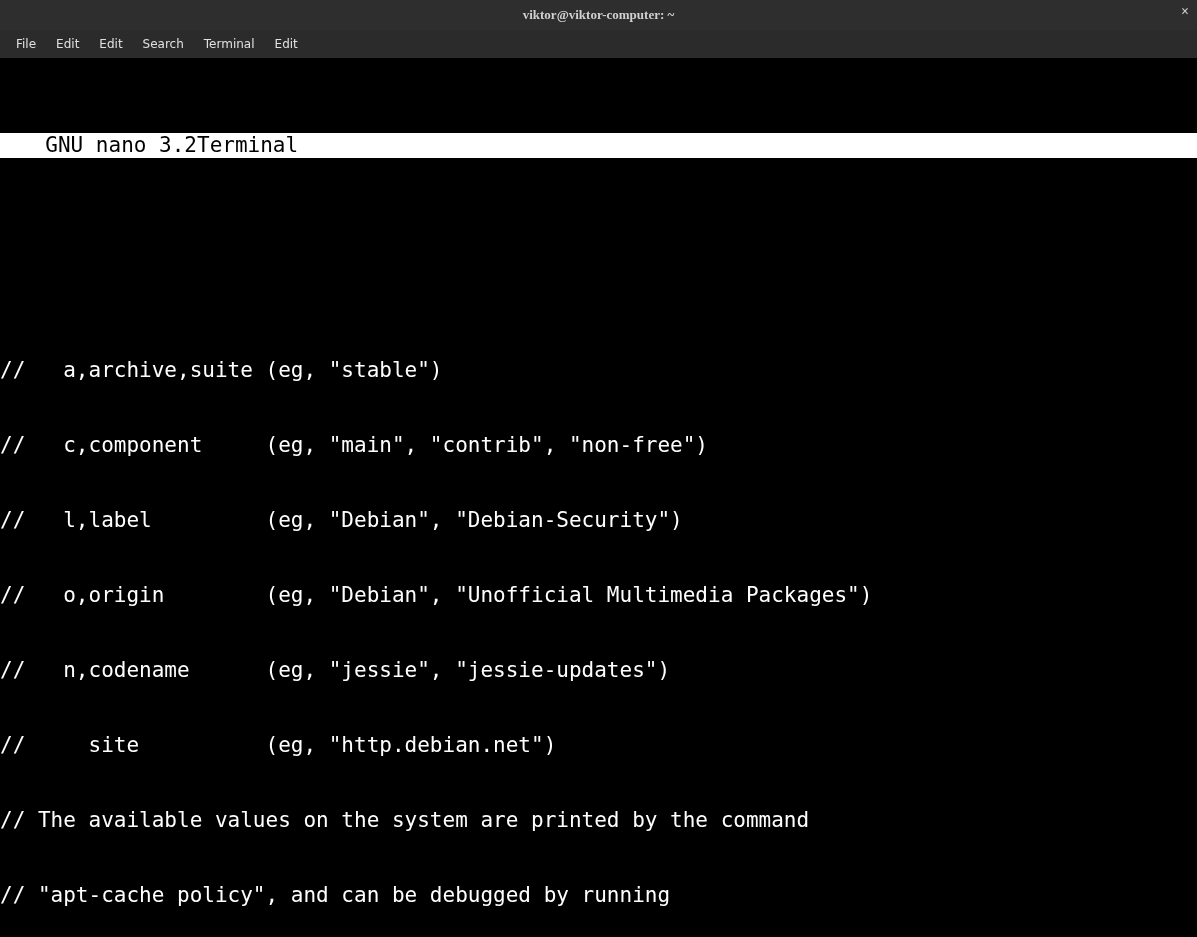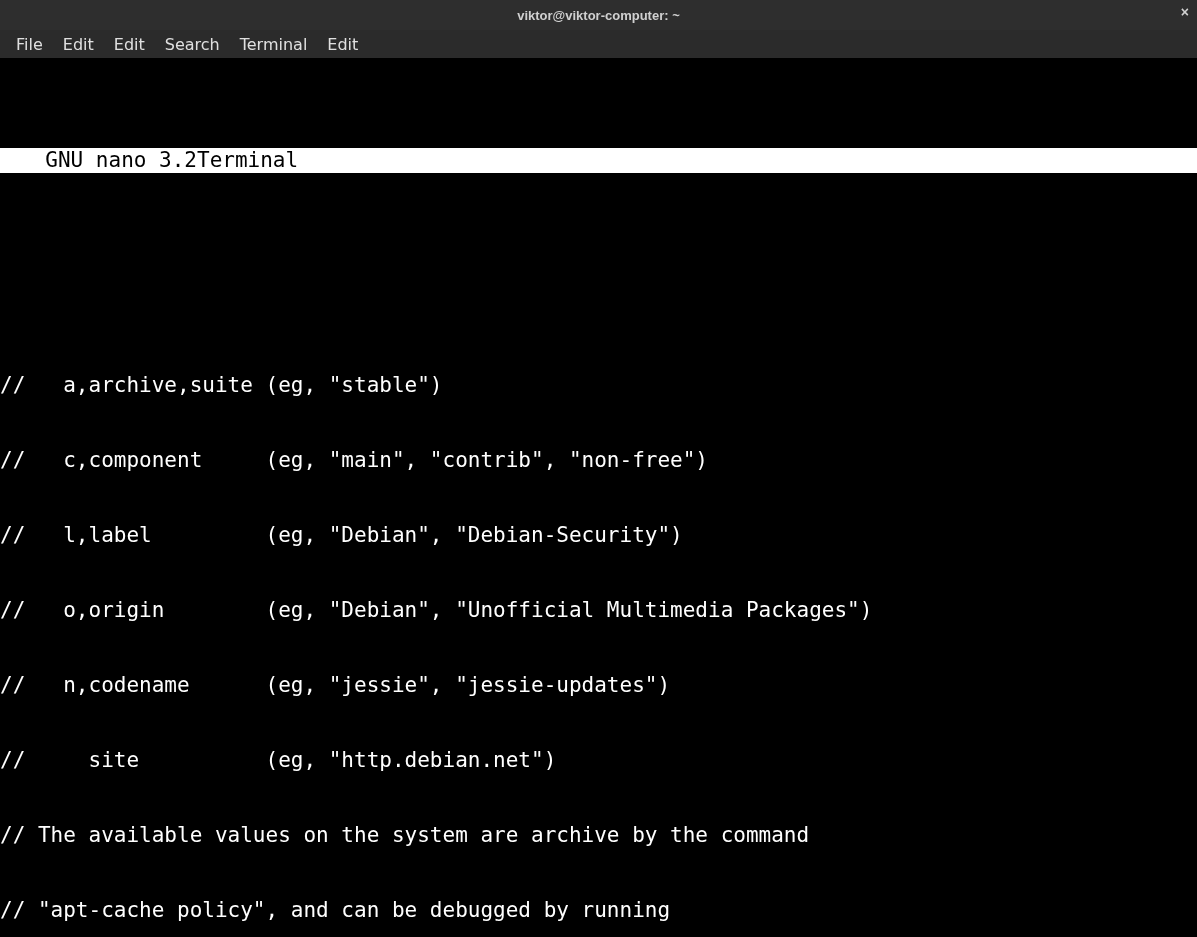--- a/index.html
+++ b/index.html
@@ -12,42 +12,42 @@
   }
   .titlebar {
     width: 100%;
     height: 30px;
     background: #2e2e2e;
     color: #d0d0d0;
     display: flex;
     align-items: center;
     justify-content: center;
     position: relative;
-    font-family: Liberation Sans, sans-serif;
+    font-family: Liberation Serif, serif;
     font-size: 13px;
     font-weight: bold;
   }
   .titlebar .close {
     position: absolute;
     right: 8px;
     top: 4px;
     color: #d0d0d0;
     font-size: 14px;
     cursor: pointer;
   }
   .menubar {
     width: 100%;
     height: 28px;
     background: #2b2b2b;
     display: flex;
     align-items: center;
     padding: 0 6px;
     gap: 0;
     font-family: "DejaVu Sans", sans-serif;
-    font-size: 16px;
+    font-size: 12px;
     color: #e0e0e0;
   }
   .menubar .menu-item {
     padding: 4px 10px;
     cursor: pointer;
   }
   .terminal {
     width: 100%;
     height: calc(937px - 30px - 28px);
     background: #000;
@@ -56,21 +56,20 @@
     line-height: 25px;
     white-space: pre;
     letter-spacing: 0px;
   }
   .nano-header {
     background: #fff;
     color: #000;
     display: flex;
     width: 100%;
     height: 25px;
-    margin-top: 15px;
   }
   .nano-header .left { padding-left: 20px; flex: 0 0 auto; }
   .nano-header .center { flex: 1 1 auto; text-align: center; }
   .nano-header .right { padding-right: 20px; flex: 0 0 auto; }
   .editor-body {
     padding: 0;
   }
   .line { height: 25px; white-space: pre; }
 </style>
 </head>
@@ -98,21 +97,21 @@
   </div>
 
   <div class="editor-body">
     <div class="line"></div>
     <div class="line">//   a,archive,suite (eg, "stable")</div>
     <div class="line">//   c,component     (eg, "main", "contrib", "non-free")</div>
     <div class="line">//   l,label         (eg, "Debian", "Debian-Security")</div>
     <div class="line">//   o,origin        (eg, "Debian", "Unofficial Multimedia Packages")</div>
     <div class="line">//   n,codename      (eg, "jessie", "jessie-updates")</div>
     <div class="line">//     site          (eg, "http.debian.net")</div>
-    <div class="line">// The available values on the system are archive by the command</div>
+    <div class="line">// The available values on the system are printed by the command</div>
     <div class="line">// "apt-cache policy", and can be debugged by running</div>
     
     
     
     
     
     
     
     
     

